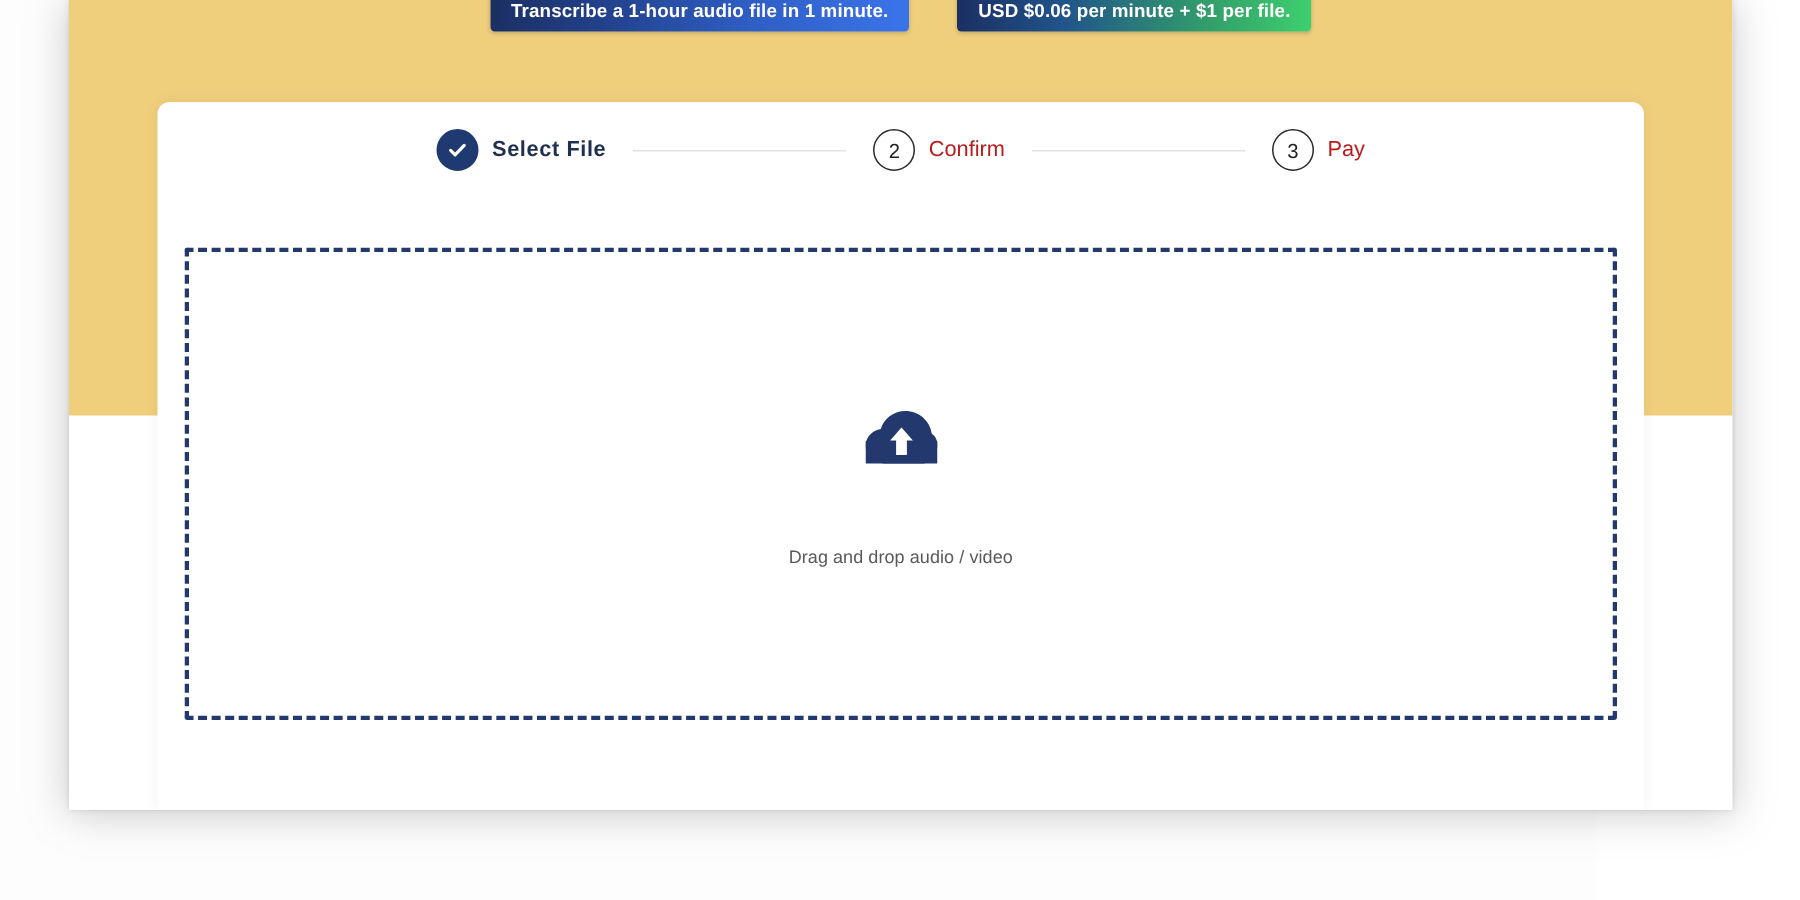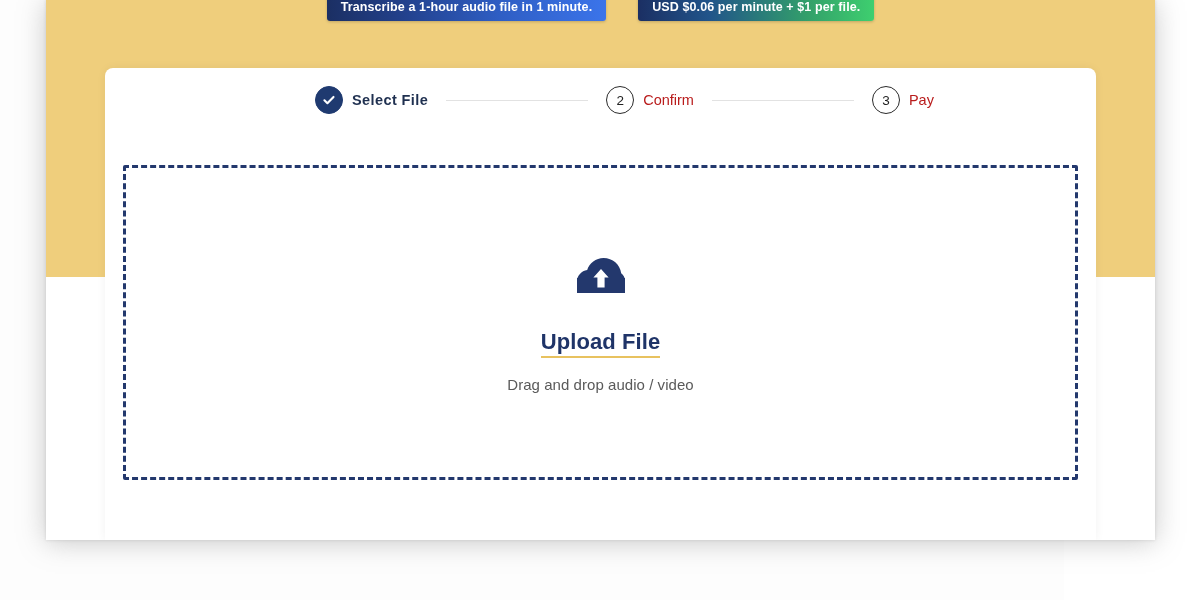--- a/index.html
+++ b/index.html
@@ -92,21 +92,20 @@
 
   
   #stepper {
     position: absolute;
     left: 0;
     top: 18px;
     width: 100%;
     display: flex;
     align-items: center;
     justify-content: center;
-    margin-left: 24px;
   }
   .step {
     display: flex;
     align-items: center;
     gap: 9px;
   }
   .step-bubble {
     width: 28px;
     height: 28px;
     border-radius: 50%;
@@ -181,21 +180,21 @@
     font-size: 22px;
     font-weight: 700;
     color: #1f3468;
     letter-spacing: 0.1px;
     border-bottom: 2.5px solid #e8c25f;
     padding-bottom: 2px;
     line-height: 1.1;
   }
   .dz-sub {
     margin-top: 18px;
-    font-size: 15px;
+    font-size: 12px;
     color: #5a5a5a;
     letter-spacing: 0.05px;
   }
 </style>
 </head>
 <body>
 
 <div id="page-root">
 
   <div id="site-container">
@@ -248,21 +247,20 @@
           <div class="dz-icon">
             <svg width="48" height="40" viewBox="0 0 48 40" aria-hidden="true">
               <path d="M12.5 35 C5.6 35 0 29.8 0 23.4 C0 17.7 4.4 12.9 10.2 12
                        C12.2 5 18.9 0 26.6 0 C35.6 0 43.1 6.6 44.2 15.2
                        C46.5 16.8 48 19.5 48 22.6 C48 27.4 44.3 31.4 39.5 31.9
                        L39.5 35 Z" fill="#23386d"></path>
               <rect x="0" y="20" width="48" height="15" fill="#23386d"></rect>
               <path d="M24 11 L31.6 19.6 L27.6 19.6 L27.6 29.4 L20.4 29.4 L20.4 19.6 L16.4 19.6 Z" fill="#ffffff"></path>
             </svg>
           </div>
-          <div class="dz-title">Upload File</div>
           <div class="dz-sub">Drag and drop audio / video</div>
         </div>
 
 
       </div>
 
     </div>
   </div>
 </div>
 

